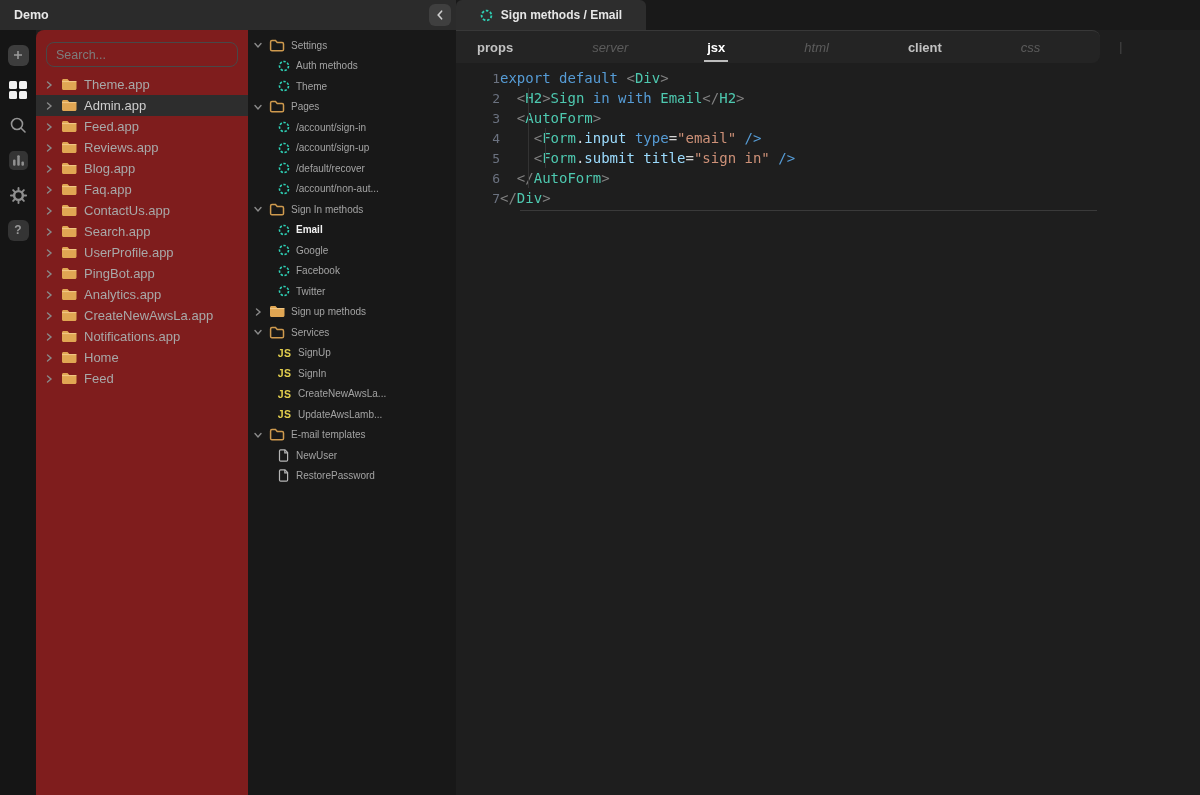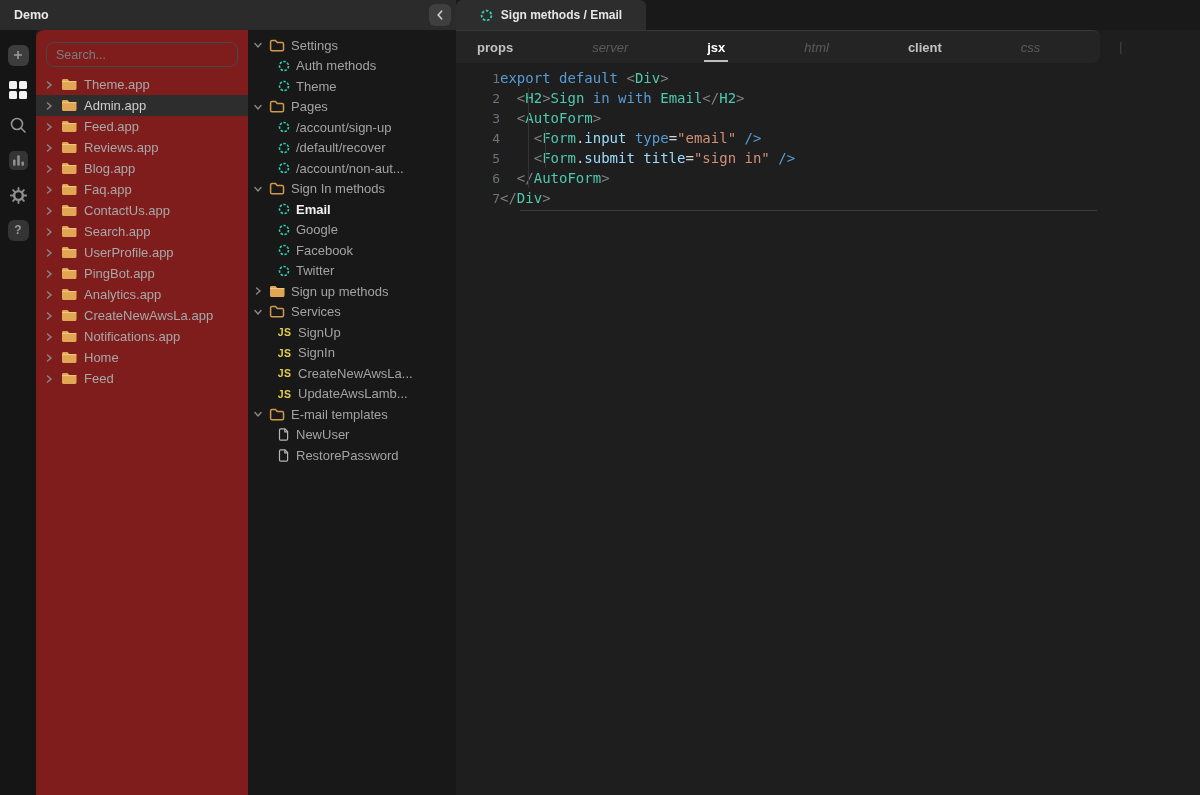--- a/index.html
+++ b/index.html
@@ -39,21 +39,21 @@
   .row .lbl { font-size:13px; color:#a8a8a8; white-space:nowrap; }
   .row.sel { background:#2d2d2d; }
   .row.sel .lbl { color:#cdcdcd; }
 
   
   .panel2 { position:absolute; left:248px; top:30px; width:208px; height:765px; background:#181818;
     padding-top:5px; }
   .trow { height:20.5px; display:flex; align-items:center; gap:6px; cursor:pointer; }
   .trow.lvl0 { padding-left:5px; }
   .trow.lvl1 { padding-left:29px; }
-  .trow .lbl { font-size:13px; color:#a3a3a3; white-space:nowrap; }
+  .trow .lbl { font-size:10px; color:#a3a3a3; white-space:nowrap; }
   .trow.sel .lbl { color:#f2f2f2; font-weight:700; }
   .jsbadge { color:#e3cf4e; font-size:10.5px; font-weight:700; letter-spacing:.3px; }
 
   
   .main { position:absolute; left:456px; top:30px; width:744px; height:765px; background:#1e1e1e; }
   .tabstrip { width:644px; height:33px; background:#242424; border-top:1px solid #383838;
     border-radius:0 8px 8px 0; display:flex; align-items:center; padding-left:21px;gap:48px; }
   .tab { position:relative; height:100%; display:flex; align-items:center; margin-right:31px;
     font-size:13px; cursor:pointer; }
   .tab.normal { color:#c2c2c2; font-weight:600; }
@@ -425,20 +425,28 @@
           <svg width="8" height="8" viewBox="0 0 8 8">
             <path d="M1 2.5 4 6 7 2.5" stroke="#8a8a8a" fill="none" stroke-width="1.4" stroke-linecap="round"></path>
           </svg>
         </span>
         <span class="icon" style="width:16px">
           <svg width="16" height="13" viewBox="0 0 16 13">
             <path d="M1.6 3c0-.8.6-1.4 1.4-1.4h3.5l1.7 1.9h4.9c.8 0 1.4.6 1.4 1.4v5.5c0 .8-.6 1.4-1.4 1.4H3c-.8 0-1.4-.6-1.4-1.4V3z" fill="none" stroke="#cf9a4e" stroke-width="1.5"></path>
           </svg>
         </span>
         <span class="lbl">Pages</span>
+      </div>
+      <div class="trow lvl1">
+        <span class="icon" style="width:13px">
+          <svg width="12" height="12" viewBox="0 0 12 12">
+            <circle cx="6" cy="6" r="4.5" fill="none" stroke="#2fd0b5" stroke-width="1.6" stroke-dasharray="2.4 1.6"></circle>
+          </svg>
+        </span>
+        <span class="lbl">/account/sign-in</span>
       </div>
       <div class="trow lvl1">
         <span class="icon" style="width:13px">
           <svg width="12" height="12" viewBox="0 0 12 12">
             <circle cx="6" cy="6" r="4.5" fill="none" stroke="#2fd0b5" stroke-width="1.6" stroke-dasharray="2.4 1.6"></circle>
           </svg>
         </span>
         <span class="lbl">/account/sign-up</span>
       </div>
       <div class="trow lvl1">

